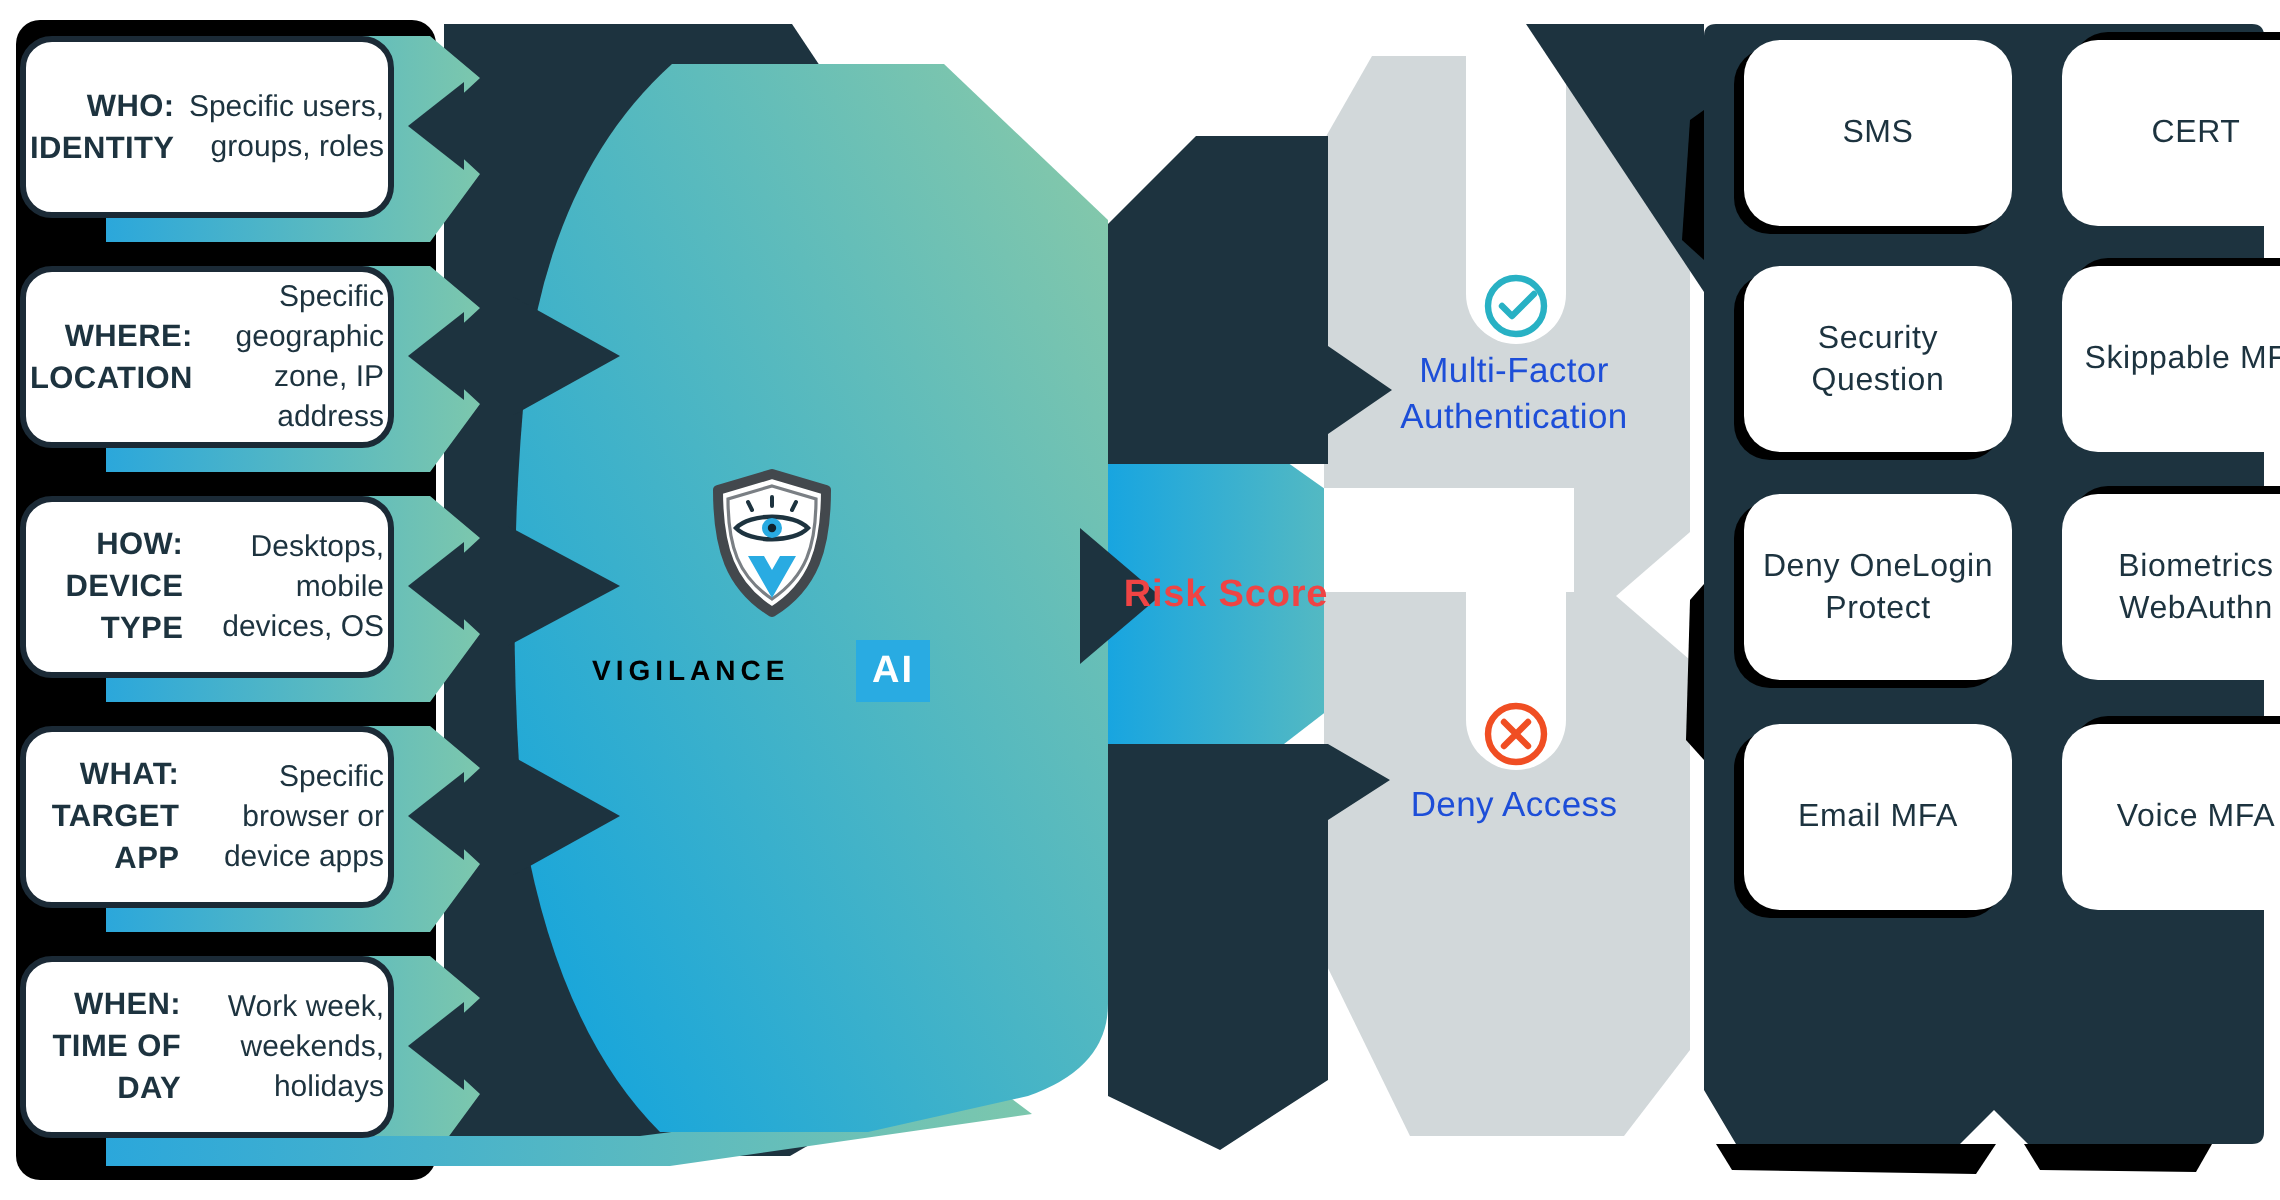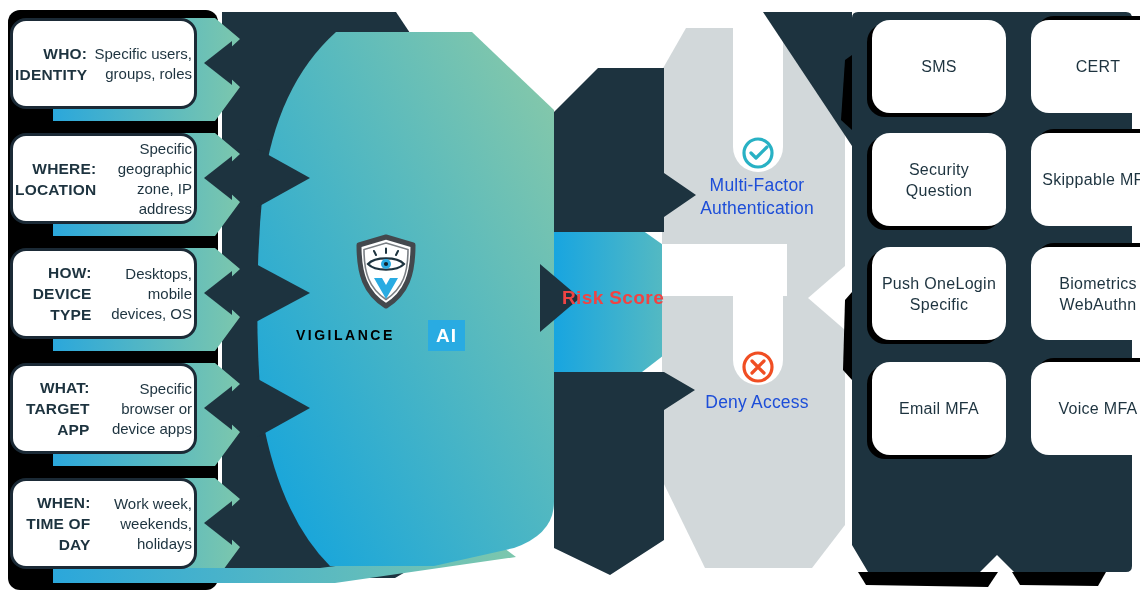--- a/index.html
+++ b/index.html
@@ -147,16 +147,16 @@
 <div class="abs" id="brand-badge">AI</div>
 
 <div class="abs" id="risk-label">Risk Score</div>
 <div class="abs outcome" style="left:667px;top:174px">Multi-Factor Authentication</div>
 <div class="abs outcome" style="left:667px;top:391px">Deny Access</div>
 
 <div class="abs method sh-a" style="left:872px;top:20px">SMS</div>
 <div class="abs method sh-b" style="left:997px;top:20px">CERT</div>
 <div class="abs method sh-a" style="left:872px;top:133px">Security Question</div>
 <div class="abs method sh-b" style="left:997px;top:133px">Skippable MFA</div>
-<div class="abs method sh-a" style="left:872px;top:247px">Push OneLogin Specific</div>
+<div class="abs method sh-a" style="left:872px;top:247px">Deny OneLogin Protect</div>
 <div class="abs method sh-b" style="left:997px;top:247px">Biometrics WebAuthn</div>
 <div class="abs method sh-a" style="left:872px;top:362px">Email MFA</div>
 <div class="abs method sh-b" style="left:997px;top:362px">Voice MFA</div>
 
 </body></html>

